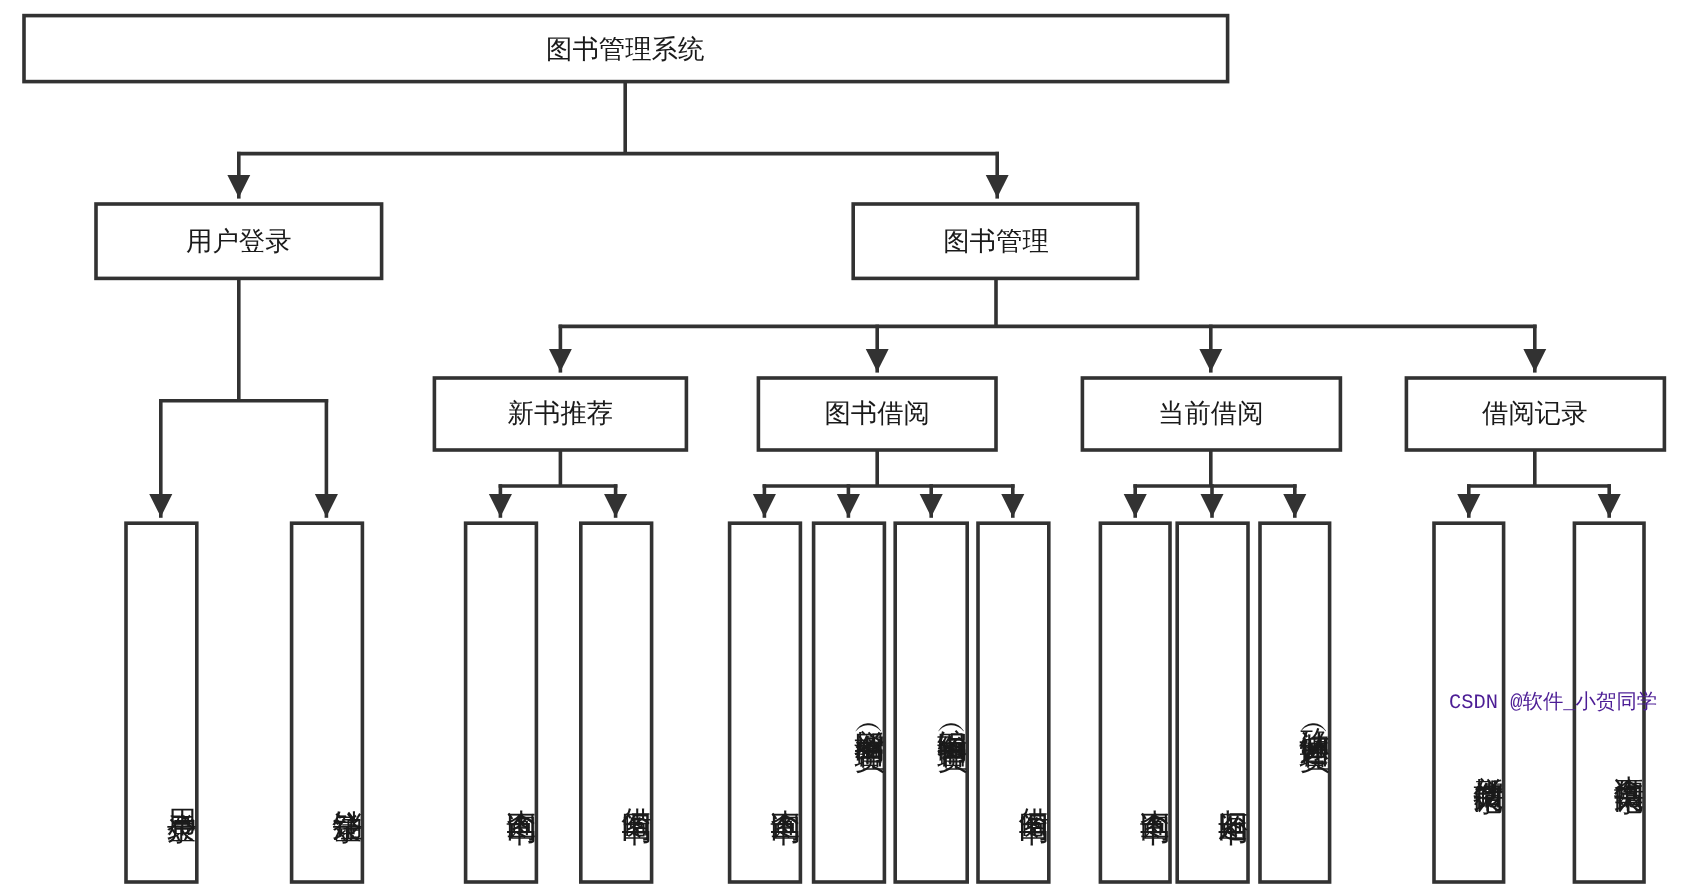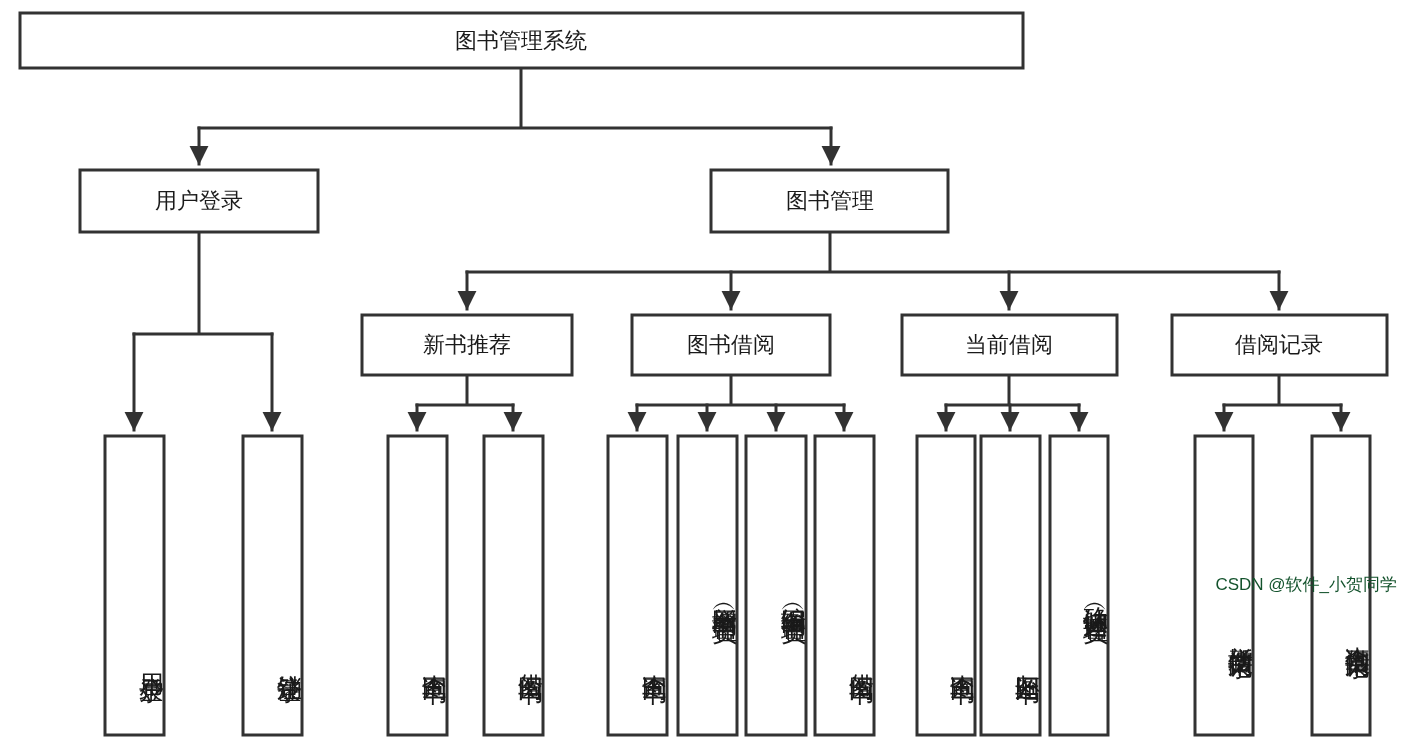--- a/index.html
+++ b/index.html
@@ -59,25 +59,25 @@
     letter-spacing: 2px;
     color: #1a1a1a;
     display: flex;
     align-items: flex-start;
     justify-content: center;
     white-space: nowrap;
     pointer-events: none;
   }
   .watermark {
     position: absolute;
-    right: 8px;
+    right: 24px;
     bottom: 6px;
-    font-family: Liberation Sans, sans-serif;
+    font-family: Liberation Mono, monospace;
     font-size: 17px;
-    color: #14532d;
+    color: #4c1d95;
     white-space: nowrap;
   }
 </style>
 </head>
 <body>
 
 <div id="diagram-root">
 
   <svg id="flow-svg" viewBox="0 0 1405 747">
     <defs>

